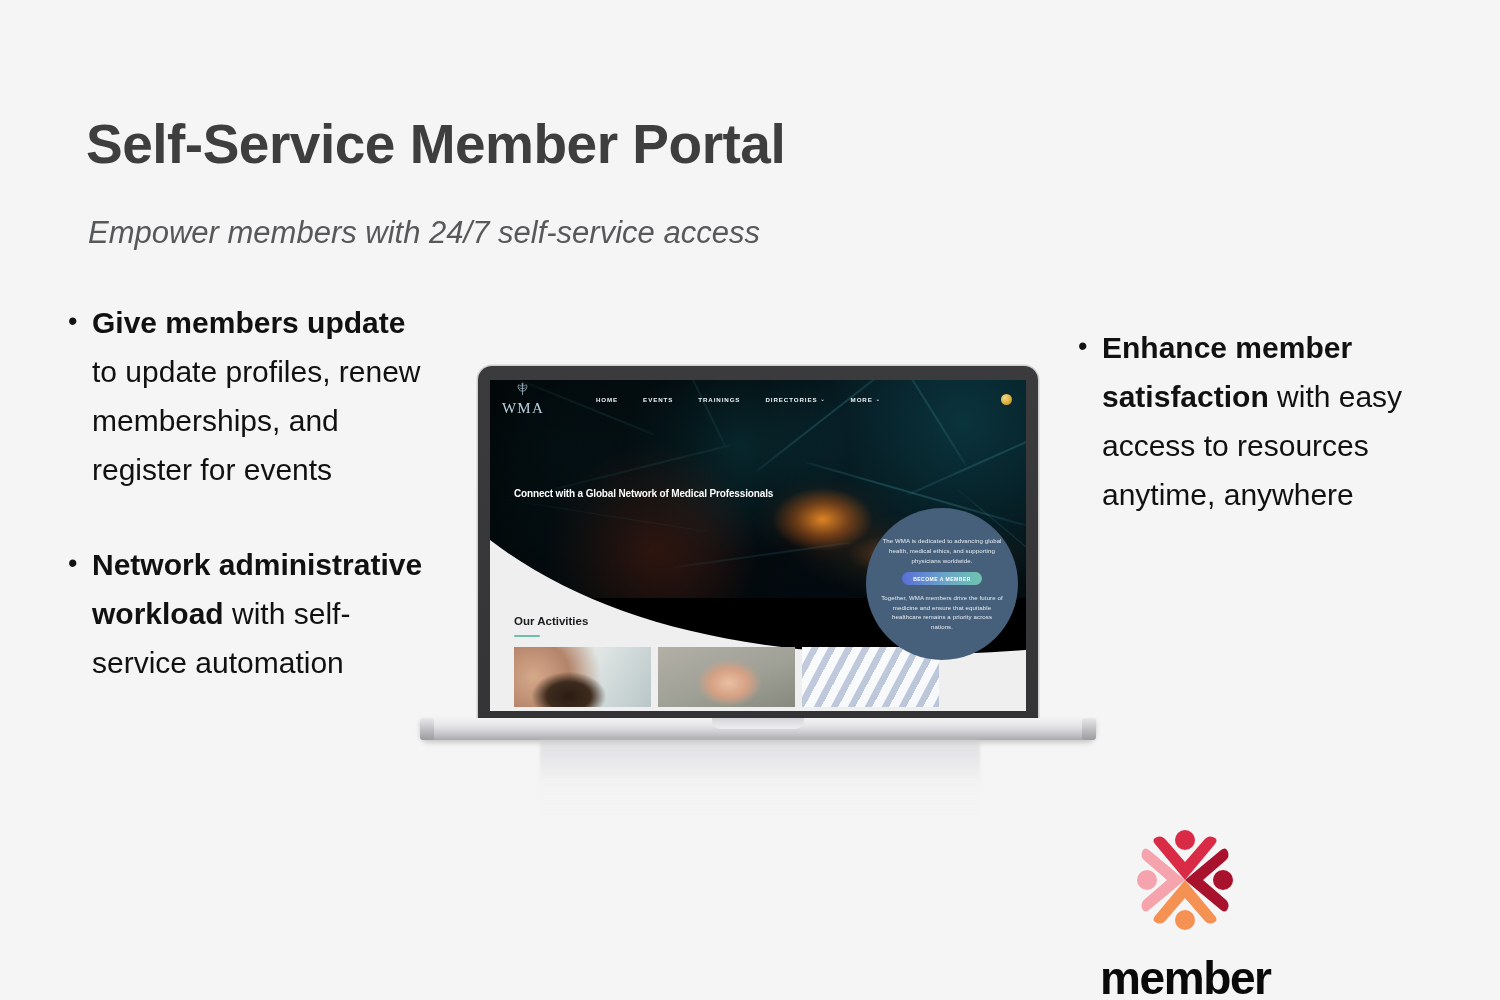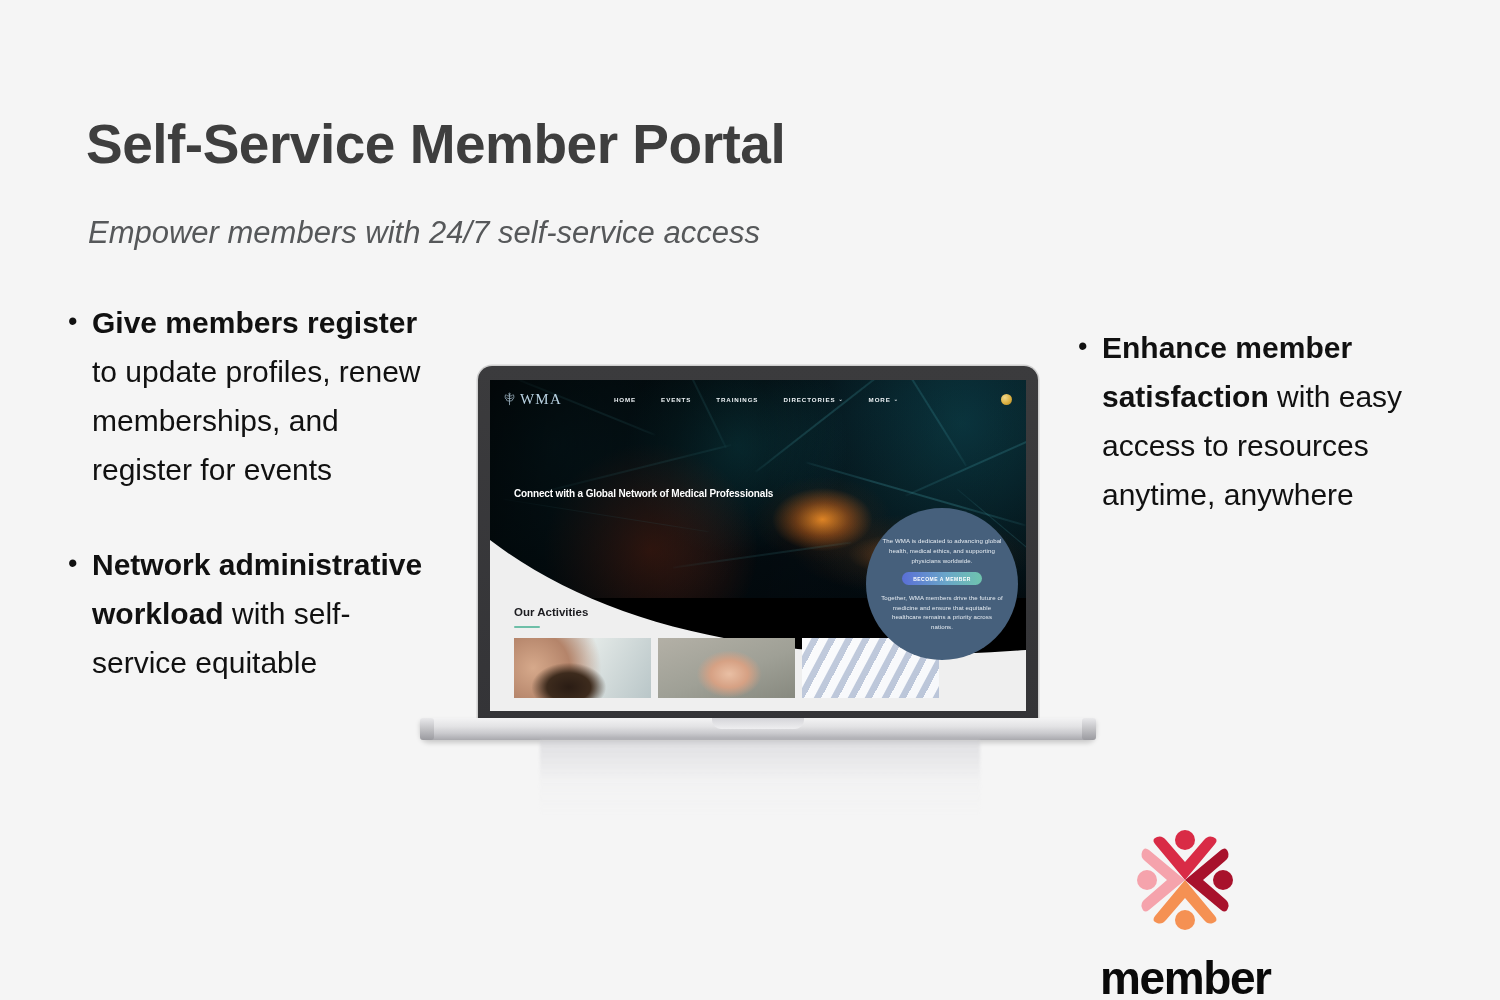--- a/index.html
+++ b/index.html
@@ -201,20 +201,21 @@
     align-items: center;
     padding: 0 14px 0 12px;
     z-index: 6;
   }
 
   .wma-logo {
     display: flex;
     align-items: center;
     gap: 3px;
     color: #cfe3ef;
+    flex-direction: column;
   }
 
   .caduceus { width: 15px; height: 15px; opacity: 0.85; }
 
   .wma-name {
     font-family: "Liberation Serif", serif;
     font-size: 15px;
     letter-spacing: 1.2px;
     color: #b9d2e2;
   }
@@ -310,21 +311,21 @@
     letter-spacing: 0.5px;
     color: #ffffff;
     white-space: nowrap;
     border: none;
   }
 
   
   .activities {
     position: absolute;
     left: 0;
-    bottom: 13px;
+    bottom: 4px;
     width: 100%;
     height: 92px;
     z-index: 6;
     text-align: right;
   }
 
   .activities-title {
     position: absolute;
     left: 24px;
     top: 0;
@@ -426,26 +427,26 @@
 
 <div class="slide">
 
   <div class="page-title">Self-Service Member Portal</div>
   <div class="page-subtitle">Empower members with 24/7 self-service access</div>
 
   <div class="bullet-col-left">
 
     <div class="bullet-item">
       <div class="bullet-dot">•</div>
-      <div class="bullet-text"><span class="strong">Give members register</span><span> to update profiles, renew memberships, and register for events</span></div>
+      <div class="bullet-text"><span class="strong">Give members update</span><span> to update profiles, renew memberships, and register for events</span></div>
     </div>
 
     <div class="bullet-item">
       <div class="bullet-dot">•</div>
-      <div class="bullet-text"><span class="strong">Network administrative workload</span><span> with self-service equitable</span></div>
+      <div class="bullet-text"><span class="strong">Network administrative workload</span><span> with self-service automation</span></div>
     </div>
 
   </div>
 
   <div class="bullet-col-right">
     <div class="bullet-item">
       <div class="bullet-dot">•</div>
       <div class="bullet-text"><span class="strong">Enhance member satisfaction</span><span> with easy access to resources anytime, anywhere</span></div>
     </div>
   </div>

